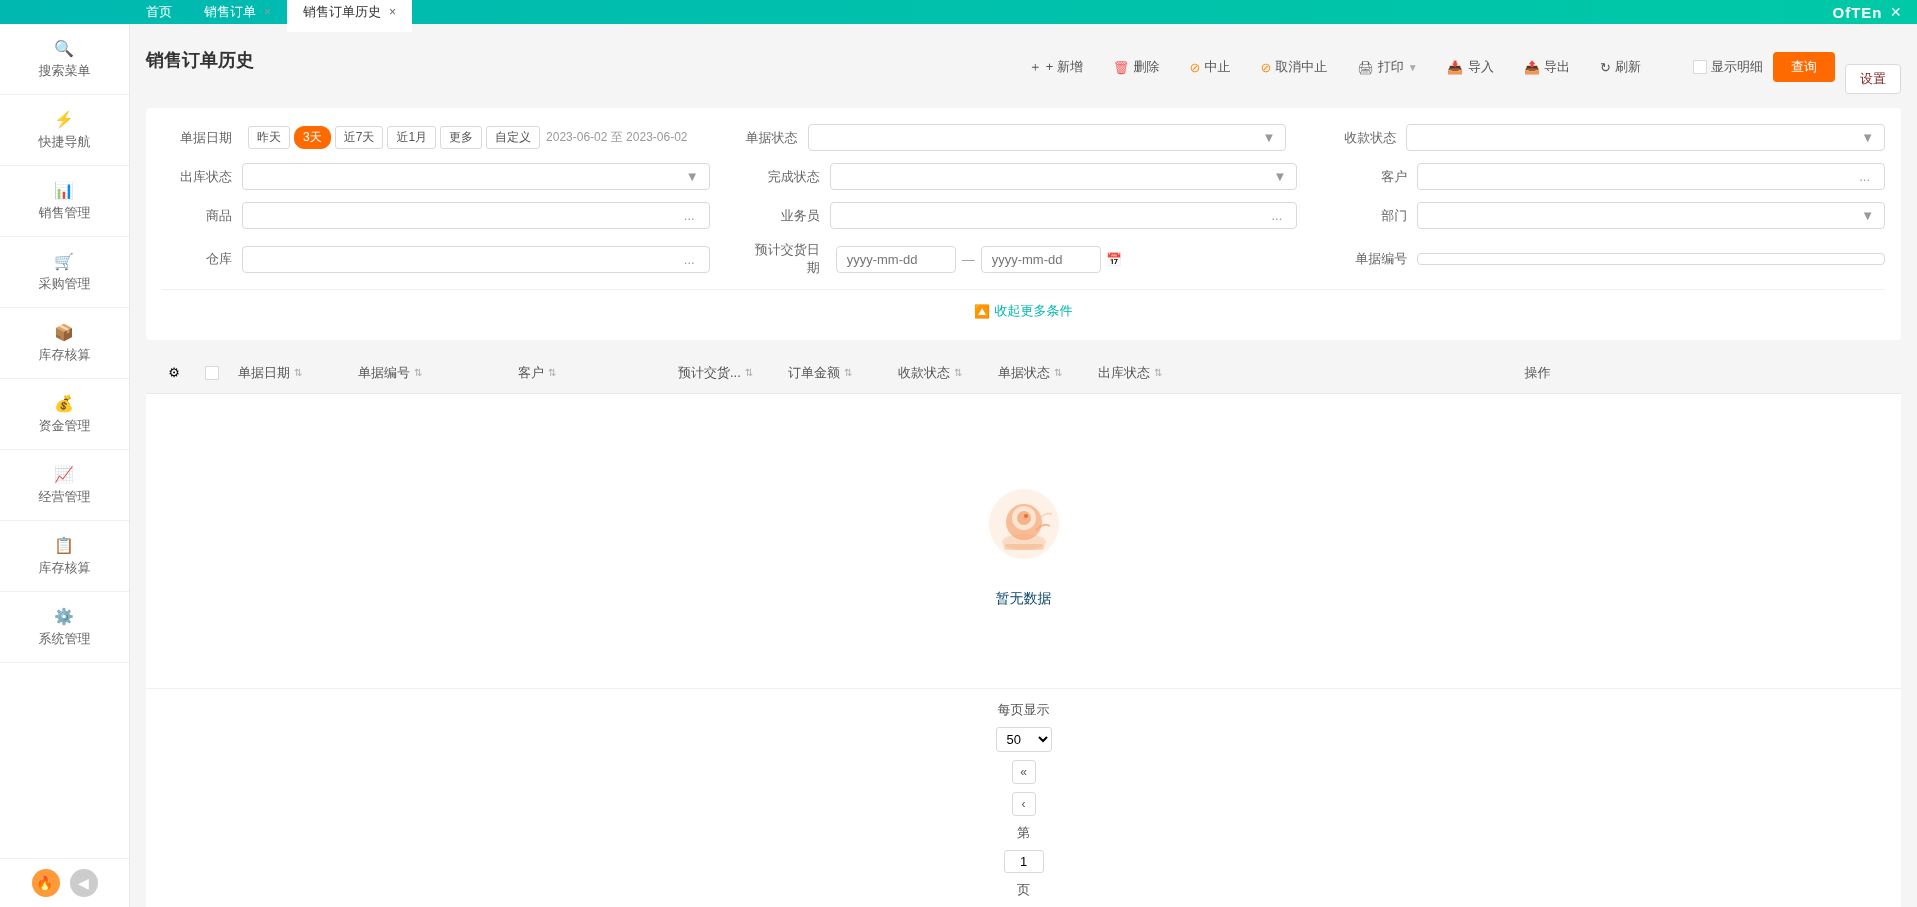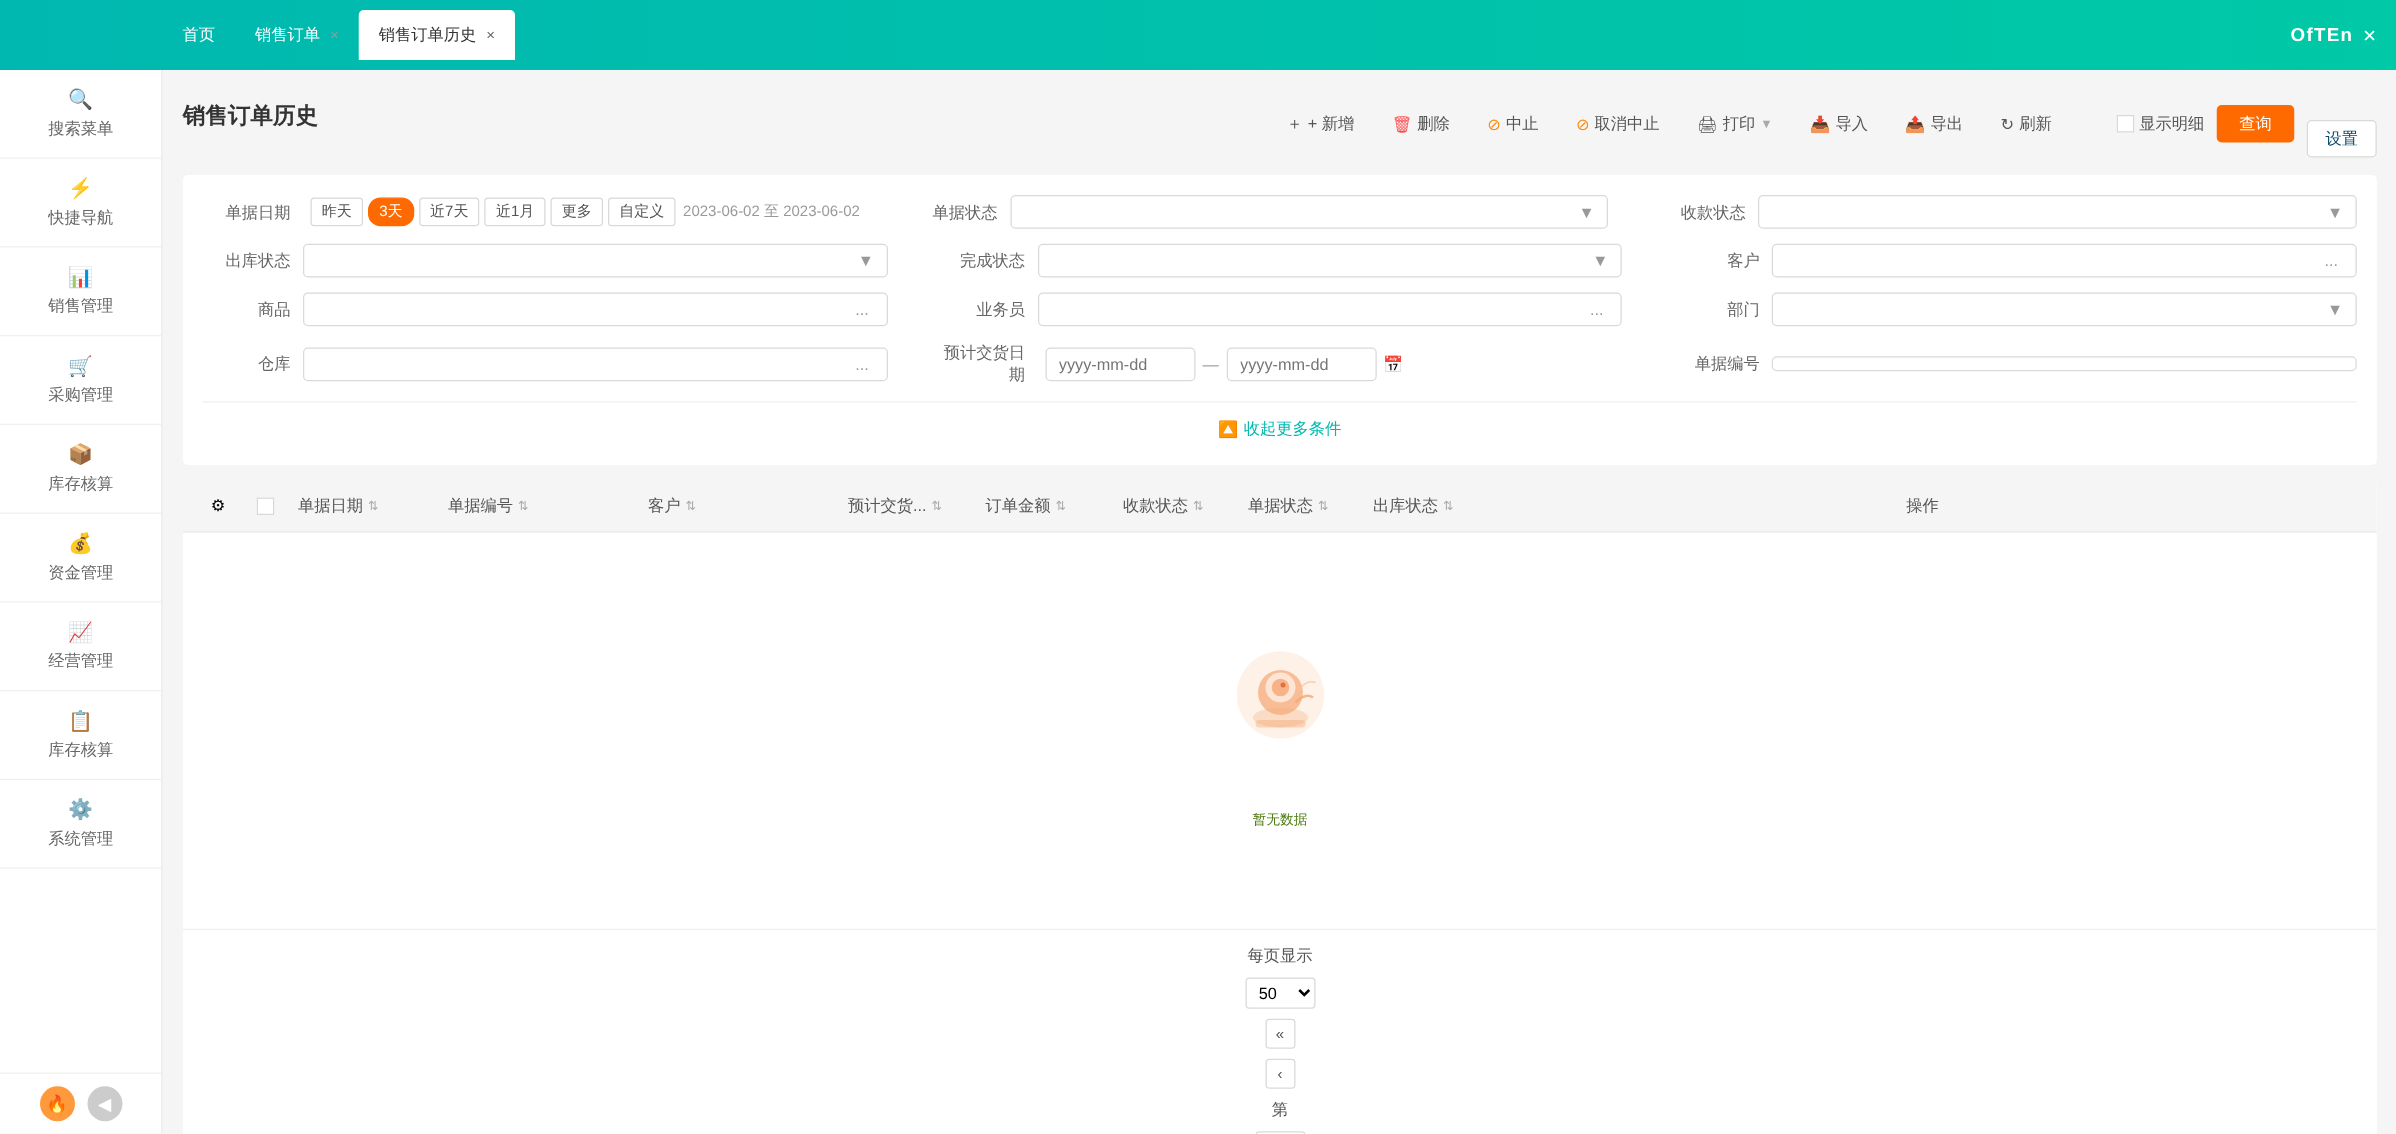--- a/index.html
+++ b/index.html
@@ -1,20 +1,20 @@
 <!DOCTYPE html>
 <html><head>
   <meta charset="utf-8">
   <style>
     * { box-sizing: border-box; margin: 0; padding: 0; font-family: 'Microsoft YaHei', 'PingFang SC', sans-serif; font-size: 13px; }
     body { display: flex; flex-direction: column; height: 907px; width: 1917px; overflow: hidden; background: #f5f5f5; }
 
     
     .top-bar {
-      height: 56px;
+      height: 24px;
       background: linear-gradient(90deg, #00b8b0, #00c9a7);
       display: flex;
       align-items: center;
       padding: 0 0 0 130px;
       flex-shrink: 0;
     }
     .tab-item {
       height: 40px;
       display: flex;
       align-items: center;
@@ -152,21 +152,21 @@
       background: #ff6a00;
       color: #fff;
       border-radius: 4px;
       padding: 6px 18px;
       border: none;
       cursor: pointer;
       font-size: 13px;
     }
     .toolbar-btn-secondary {
       background: #fff;
-      color: #0c4a6e;
+      color: #7f1d1d;
       border-radius: 4px;
       padding: 5px 14px;
       border: 1px solid #d9d9d9;
       cursor: pointer;
       font-size: 13px;
       margin-top: 24px;
     }
 
     
     .filter-panel {
@@ -298,21 +298,21 @@
       flex-direction: column;
       align-items: center;
       justify-content: center;
       padding: 80px 0;
     }
     .empty-icon {
       width: 100px;
       height: 100px;
       margin-bottom: 16px;
     }
-    .empty-text { color: #4d7c0f; font-size: 11px; margin-top: 26px; }
+    .empty-text { color: #0c4a6e; font-size: 14px; }
 
     
     .pagination {
       display: flex;
       align-items: center;
       justify-content: flex-end;
       padding: 12px 16px;
       gap: 8px;
       background: #fff;
       border-top: 1px solid #f0f0f0;

